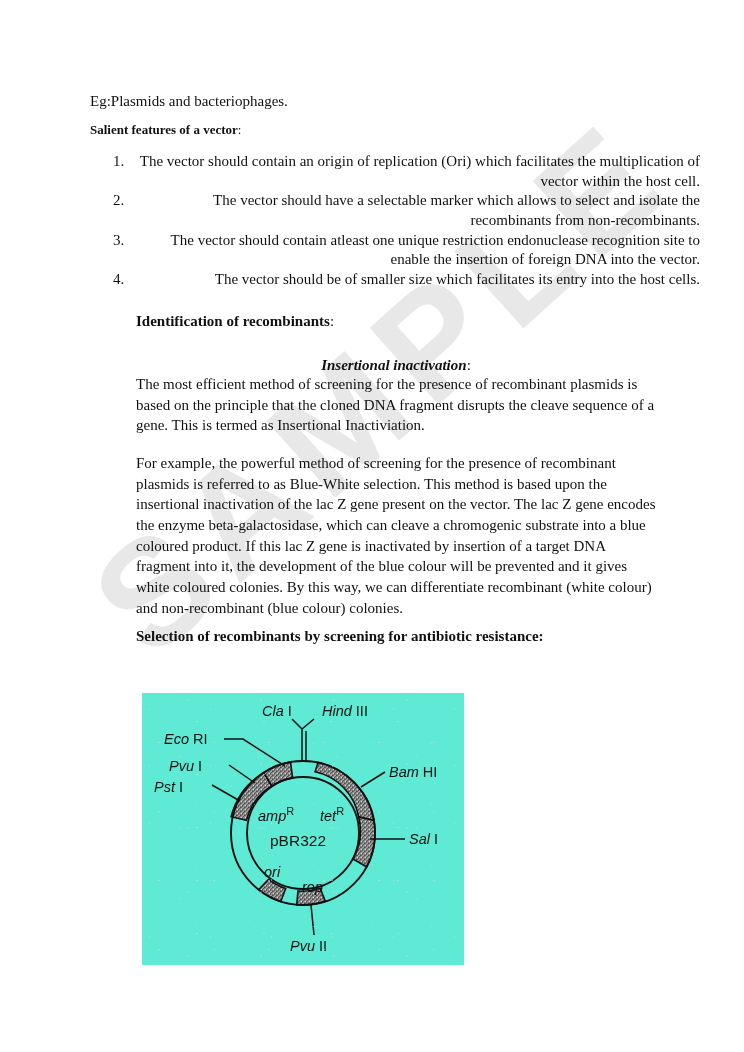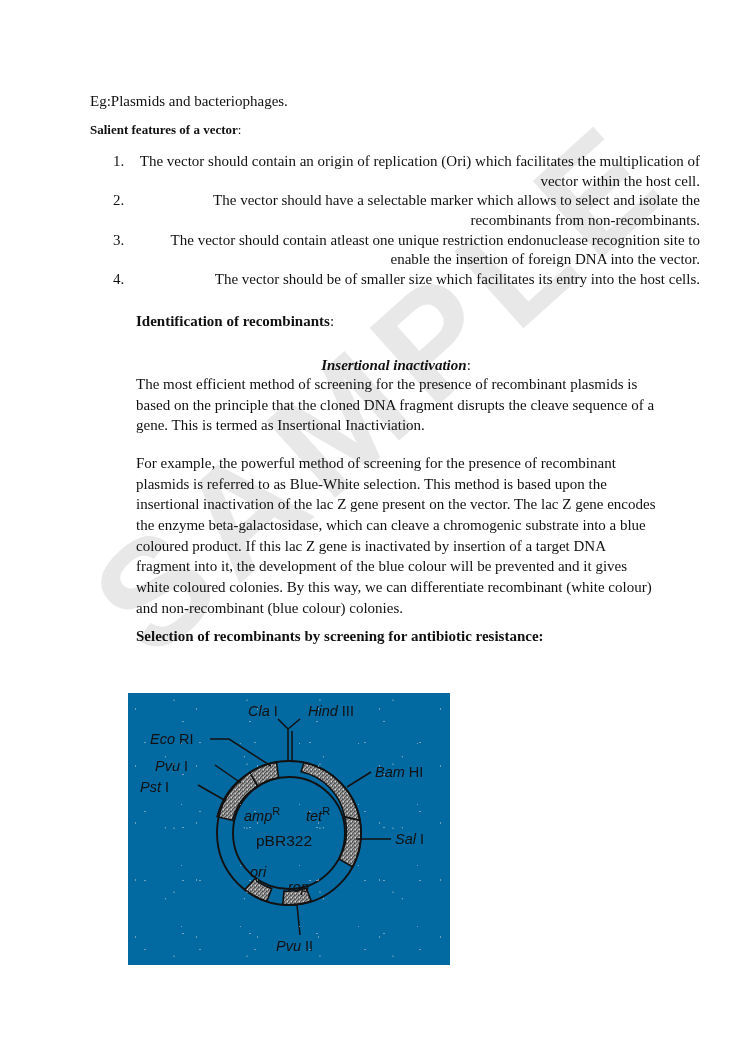--- a/index.html
+++ b/index.html
@@ -109,25 +109,25 @@
     position: absolute;
     left: 136px;
     top: 628px;
     font-size: 15px;
     font-weight: 700;
   }
 
   
   .figure {
     position: absolute;
-    left: 128px;
+    left: 142px;
     top: 693px;
     width: 322px;
     height: 272px;
-    background: #0369a1;
+    background: #5eead4;
   }
   .figure svg { display: block; }
 
   .fig-noise {
     position: absolute;
     left: 0; top: 0;
     width: 100%; height: 100%;
     pointer-events: none;
     opacity: 0.5;
     background-image:

